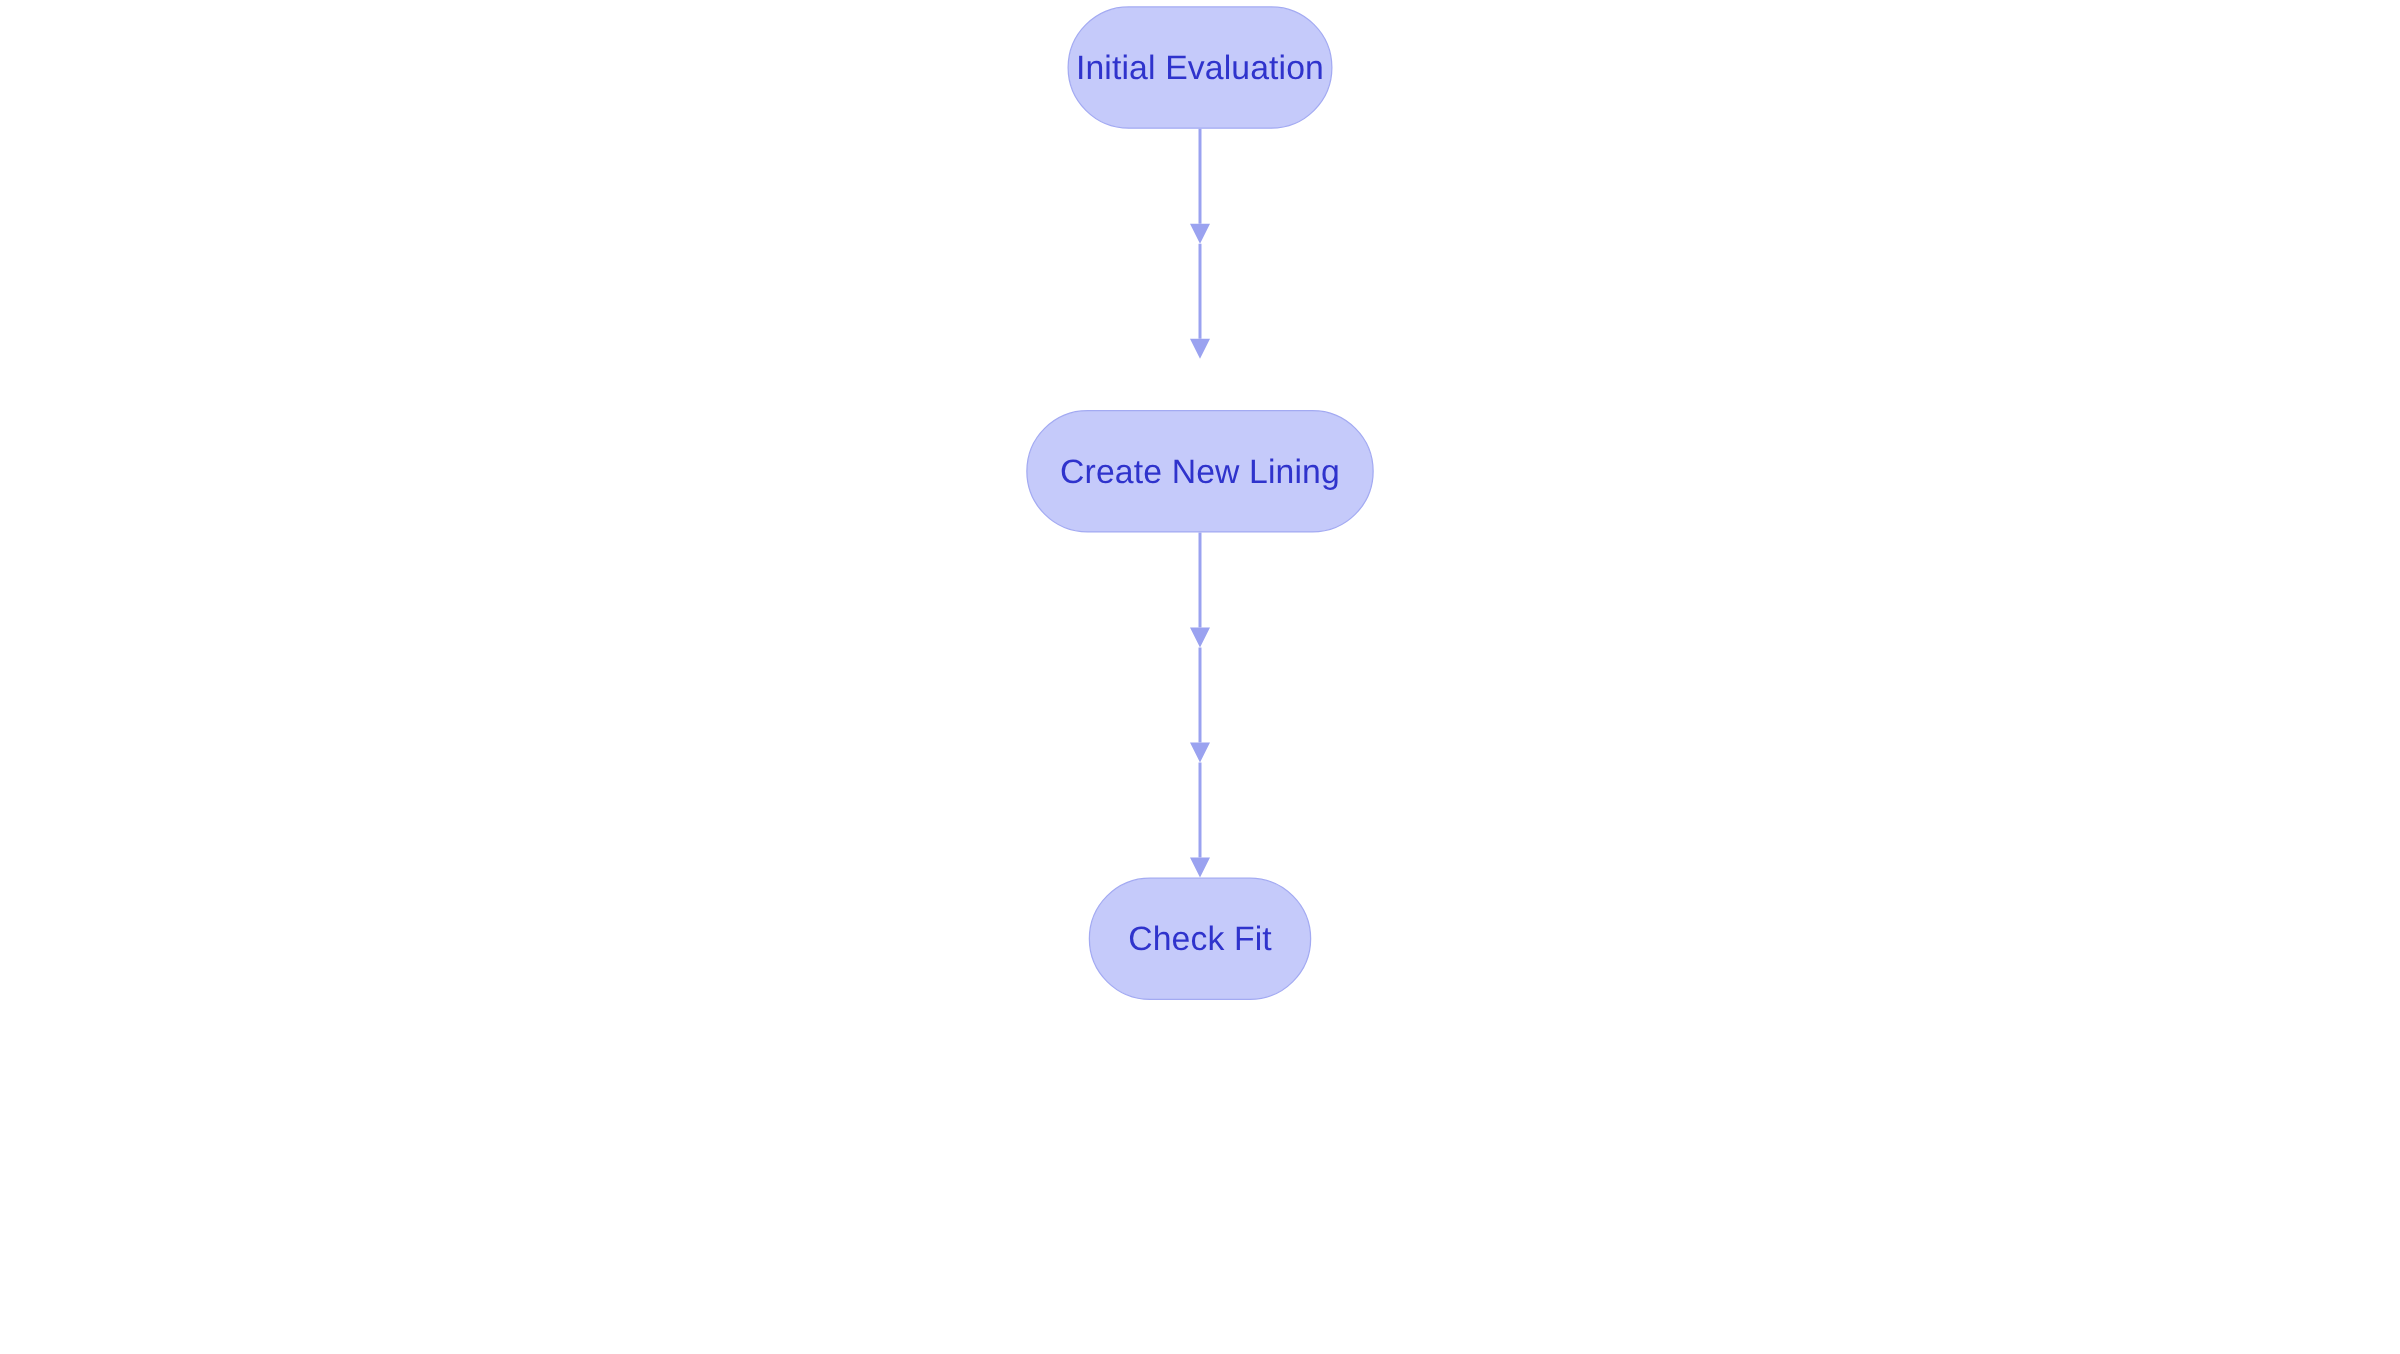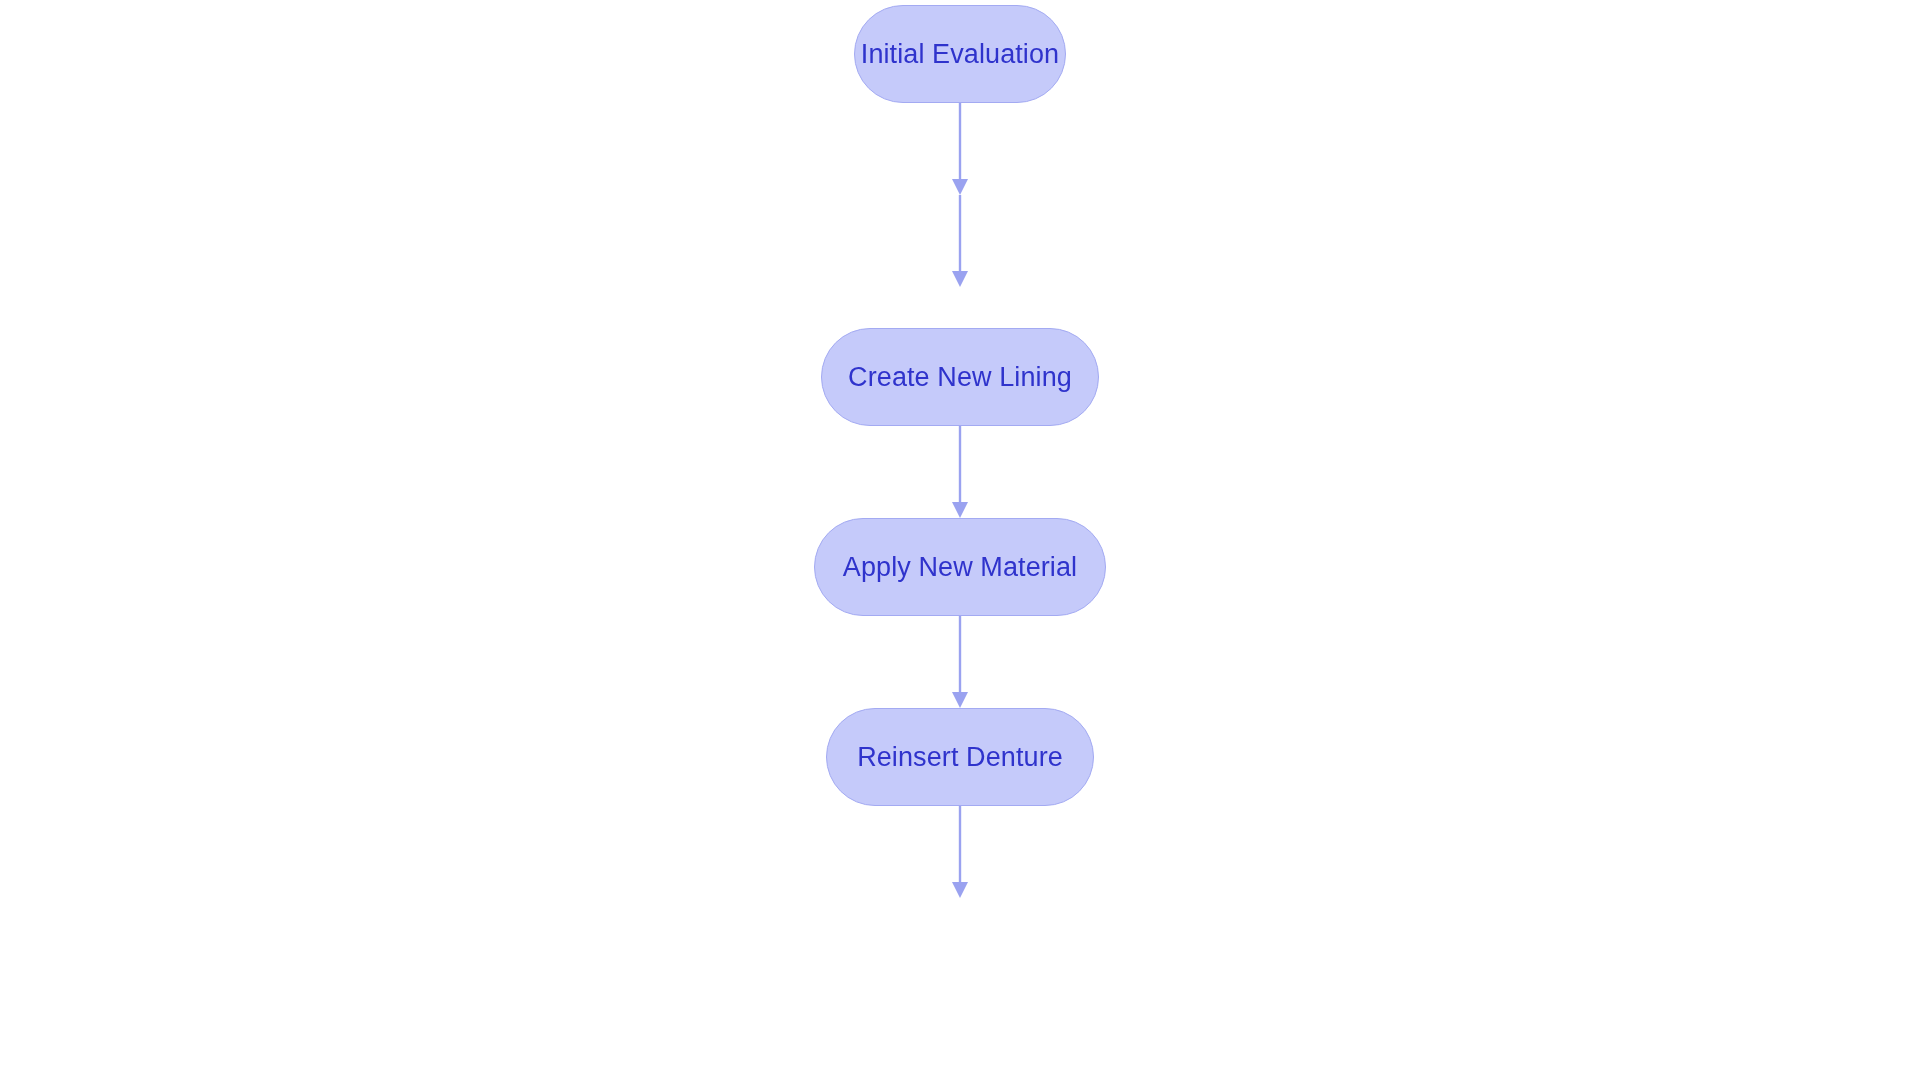--- a/index.html
+++ b/index.html
@@ -108,37 +108,34 @@
       <span class="node-label">Create New Lining</span>
     </div>
 
     <div class="connector">
       <svg viewBox="0 0 20 92" xmlns="http://www.w3.org/2000/svg" aria-hidden="true">
         <line x1="10" y1="0" x2="10" y2="76" stroke="#9aa2f0" stroke-width="2.4"></line>
         <polygon points="2,76 18,76 10,92" fill="#9aa2f0"></polygon>
       </svg>
     </div>
 
-    <div class="node node-w-4">
-      <span class="node-label">Apply New Material</span>
-    </div>
-
-    <div class="connector">
-      <svg viewBox="0 0 20 92" xmlns="http://www.w3.org/2000/svg" aria-hidden="true">
-        <line x1="10" y1="0" x2="10" y2="76" stroke="#9aa2f0" stroke-width="2.4"></line>
-        <polygon points="2,76 18,76 10,92" fill="#9aa2f0"></polygon>
-      </svg>
-    </div>
-
-    <div class="node node-w-5">
-      <span class="node-label">Reinsert Denture</span>
-    </div>
 
     <div class="connector">
       <svg viewBox="0 0 20 92" xmlns="http://www.w3.org/2000/svg" aria-hidden="true">
         <line x1="10" y1="0" x2="10" y2="76" stroke="#9aa2f0" stroke-width="2.4"></line>
         <polygon points="2,76 18,76 10,92" fill="#9aa2f0"></polygon>
       </svg>
     </div>
 
 
+    <div class="connector">
+      <svg viewBox="0 0 20 92" xmlns="http://www.w3.org/2000/svg" aria-hidden="true">
+        <line x1="10" y1="0" x2="10" y2="76" stroke="#9aa2f0" stroke-width="2.4"></line>
+        <polygon points="2,76 18,76 10,92" fill="#9aa2f0"></polygon>
+      </svg>
+    </div>
+
+    <div class="node node-w-6">
+      <span class="node-label">Check Fit</span>
+    </div>
+
   </div>
 </div>
 
 </body></html>

